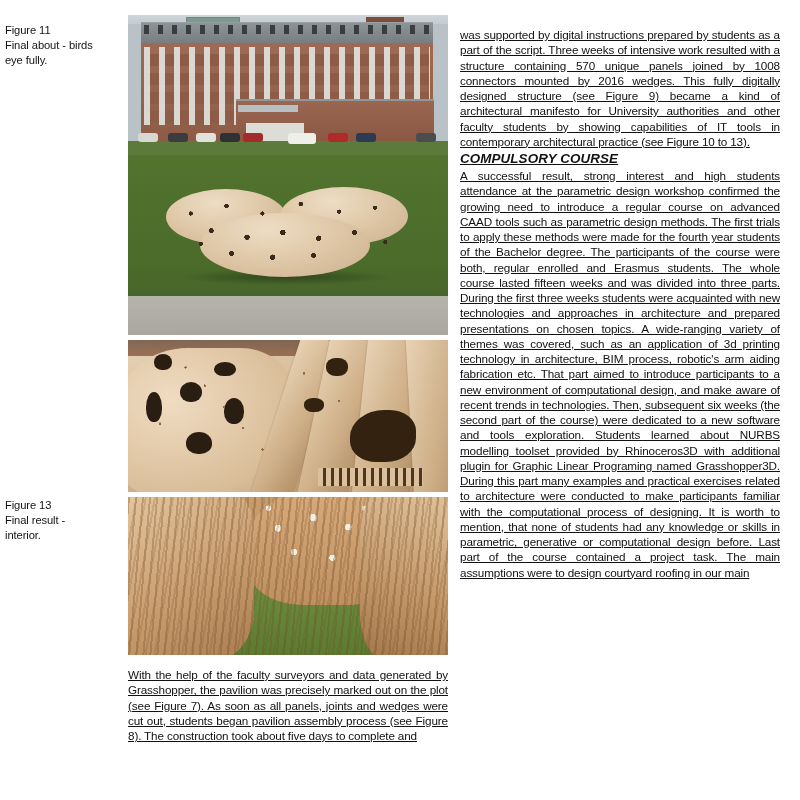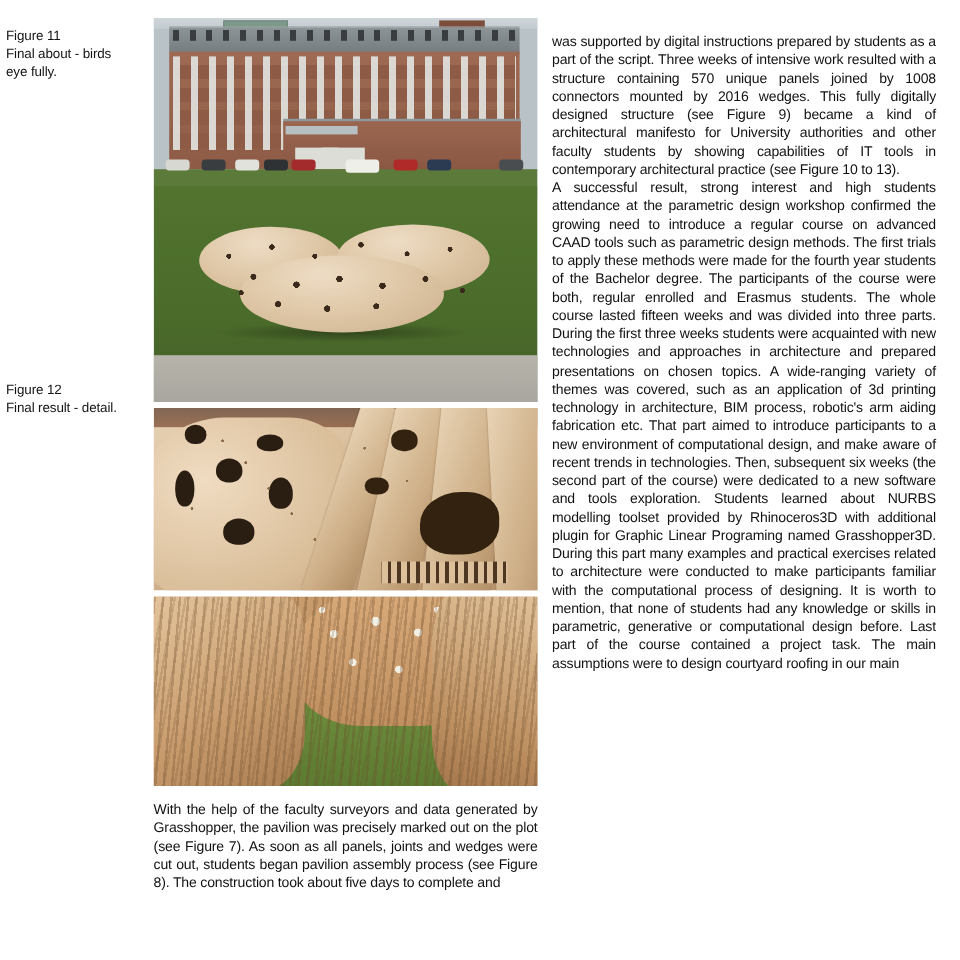--- a/index.html
+++ b/index.html
@@ -299,21 +299,21 @@
   #col-left-bottom {
     left: 128px;
     top: 667px;
     width: 320px;
   }
   #col-right {
     left: 460px;
     top: 27px;
     width: 320px;
   }
-  .col p { margin: 0; }
+  .col p { margin: 0; text-decoration: underline; }
   .sec-head {
     font-weight: bold;
     font-style: italic;
     font-size: 13.4px;
     line-height: 19px;
     margin: 6px 0 0 0;
     letter-spacing: 0.1px;
     text-align: left;
   }
 </style>
@@ -321,25 +321,26 @@
 <body>
 
 <div class="page">
 
   <div class="caption" id="caption-11">
     <span class="cap-line">Figure 11</span>
     <span class="cap-line">Final about - birds</span>
     <span class="cap-line">eye fully.</span>
   </div>
 
-  <div class="caption" id="caption-12">
-    <span class="cap-line">Figure 12</span>
-    <span class="cap-line">Final result - detail.</span>
-  </div>
-
+
+  <div class="caption" id="caption-13">
+    <span class="cap-line">Figure 13</span>
+    <span class="cap-line">Final result -</span>
+    <span class="cap-line">interior.</span>
+  </div>
 
   <div class="figure" id="figure-11">
     <div class="photo p1">
       <div class="sky"></div>
       <div class="scaffold"></div>
       <div class="tower"></div>
       <div class="bld-roof"></div>
       <div class="dormers"></div>
       <div class="bld-main"></div>
       <div class="windows"></div>
@@ -407,16 +408,17 @@
       <div class="beads"></div>
     </div>
   </div>
 
   <div class="col" id="col-left-bottom">
     <p>With the help of the faculty surveyors and data generated by Grasshopper, the pavilion was precisely marked out on the plot (see Figure 7). As soon as all panels, joints and wedges were cut out, students began pavilion assembly process (see Figure 8). The construction took about five days to complete and</p>
   </div>
 
   <div class="col" id="col-right">
     <p>was supported by digital instructions prepared by students as a part of the script. Three weeks of intensive work resulted with a structure containing 570 unique panels joined by 1008 connectors mounted by 2016 wedges. This fully digitally designed structure (see Figure 9) became a kind of architectural manifesto for University authorities and other faculty students by showing capabilities of IT tools in contemporary architectural practice (see Figure 10 to 13).</p>
+    <p class="sec-head">COMPULSORY COURSE</p>
     <p>A successful result, strong interest and high students attendance at the parametric design workshop confirmed the growing need to introduce a regular course on advanced CAAD tools such as parametric design methods. The first trials to apply these methods were made for the fourth year students of the Bachelor degree. The participants of the course were both, regular enrolled and Erasmus students. The whole course lasted fifteen weeks and was divided into three parts. During the first three weeks students were acquainted with new technologies and approaches in architecture and prepared presentations on chosen topics. A wide-ranging variety of themes was covered, such as an application of 3d printing technology in architecture, BIM process, robotic's arm aiding fabrication etc. That part aimed to introduce participants to a new environment of computational design, and make aware of recent trends in technologies. Then, subsequent six weeks (the second part of the course) were dedicated to a new software and tools exploration. Students learned about NURBS modelling toolset provided by Rhinoceros3D with additional plugin for Graphic Linear Programing named Grasshopper3D. During this part many examples and practical exercises related to architecture were conducted to make participants familiar with the computational process of designing. It is worth to mention, that none of students had any knowledge or skills in parametric, generative or computational design before. Last part of the course contained a project task. The main assumptions were to design courtyard roofing in our main</p>
   </div>
 
 </div>
 
 </body></html>

